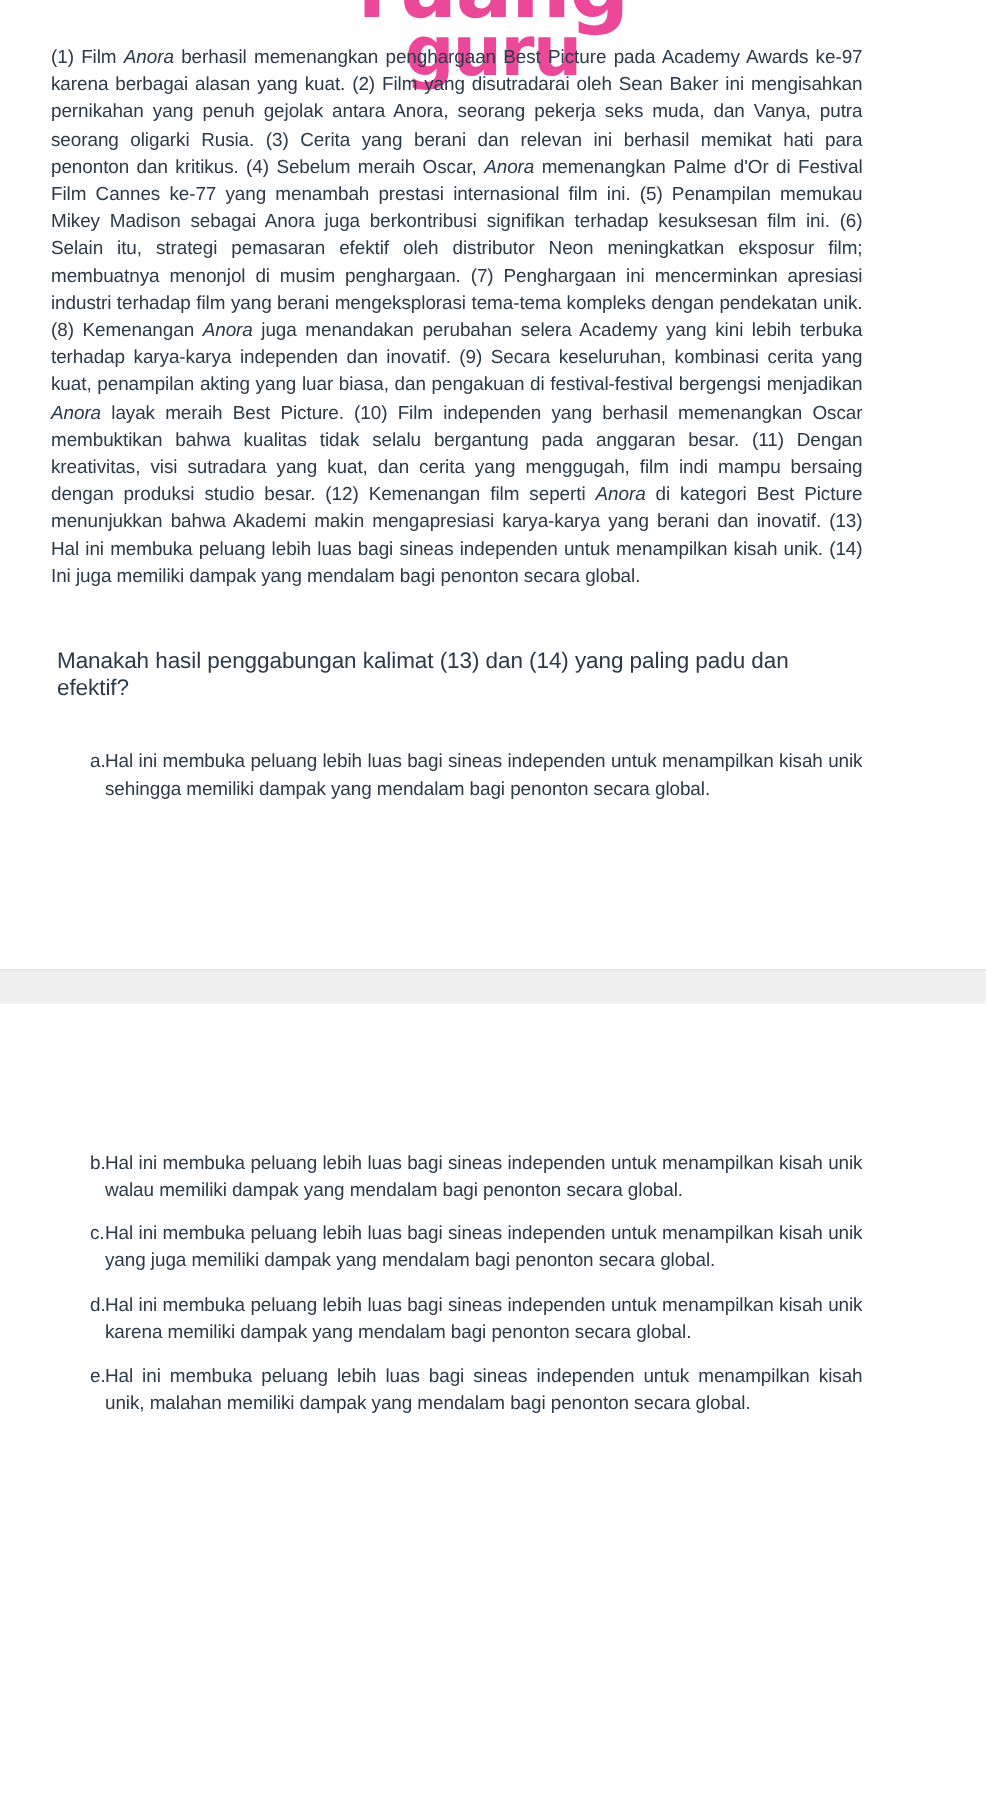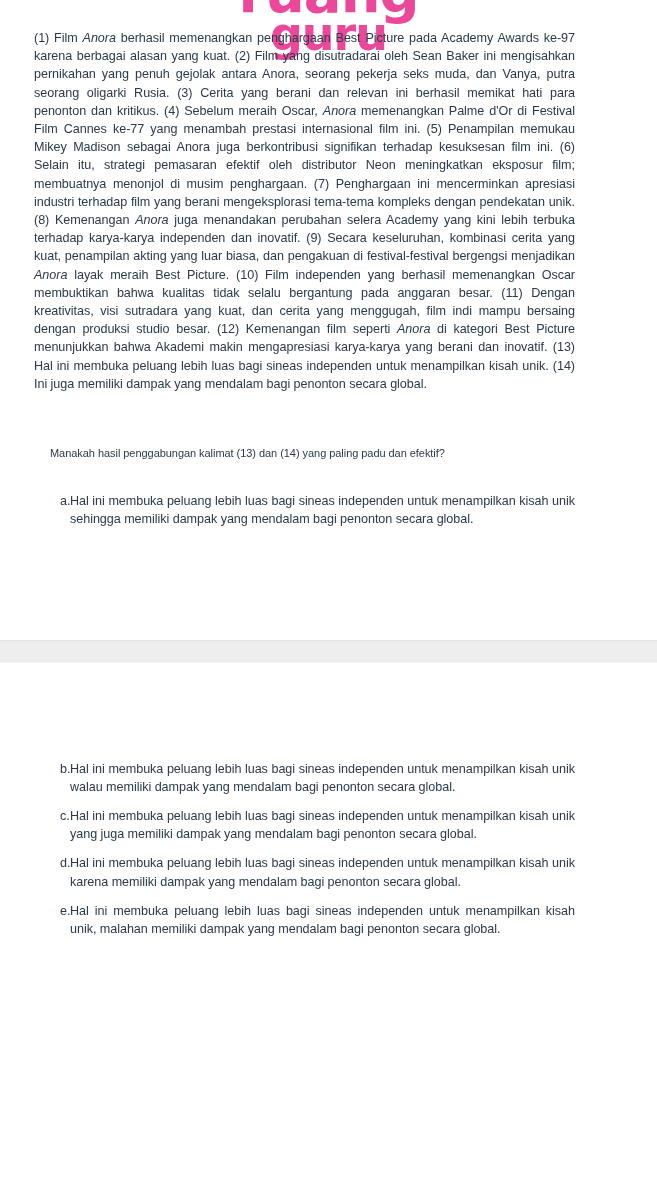--- a/index.html
+++ b/index.html
@@ -53,23 +53,23 @@
     padding-top: 29px;
     font-size: 12.6px;
     line-height: 18.2px;
     text-align: justify;
     text-justify: inter-word;
     letter-spacing: -0.05px;
   }
   .passage em { font-style: italic; }
 
   .question {
-    margin: 16px;
+    margin: 4px;
     padding-top: 35px;
-    font-size: 11px;
+    font-size: 15px;
     line-height: 18.2px;
     text-align: left;
     letter-spacing: -0.05px;
   }
 
   
   .options {
     list-style: none;
     margin: 0;
     padding: 0;

